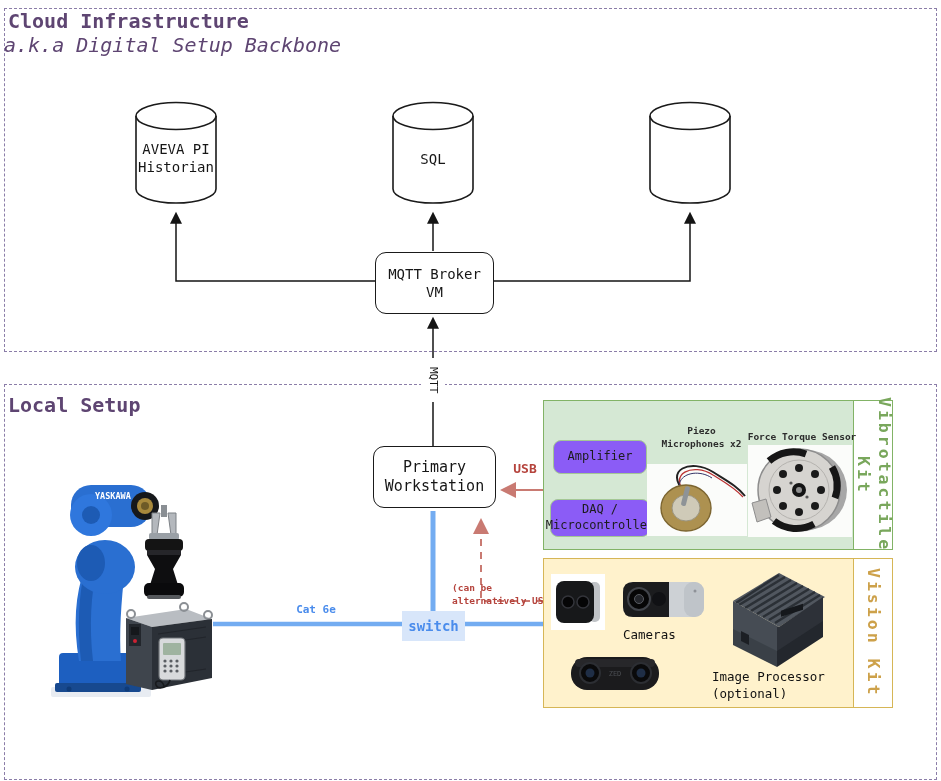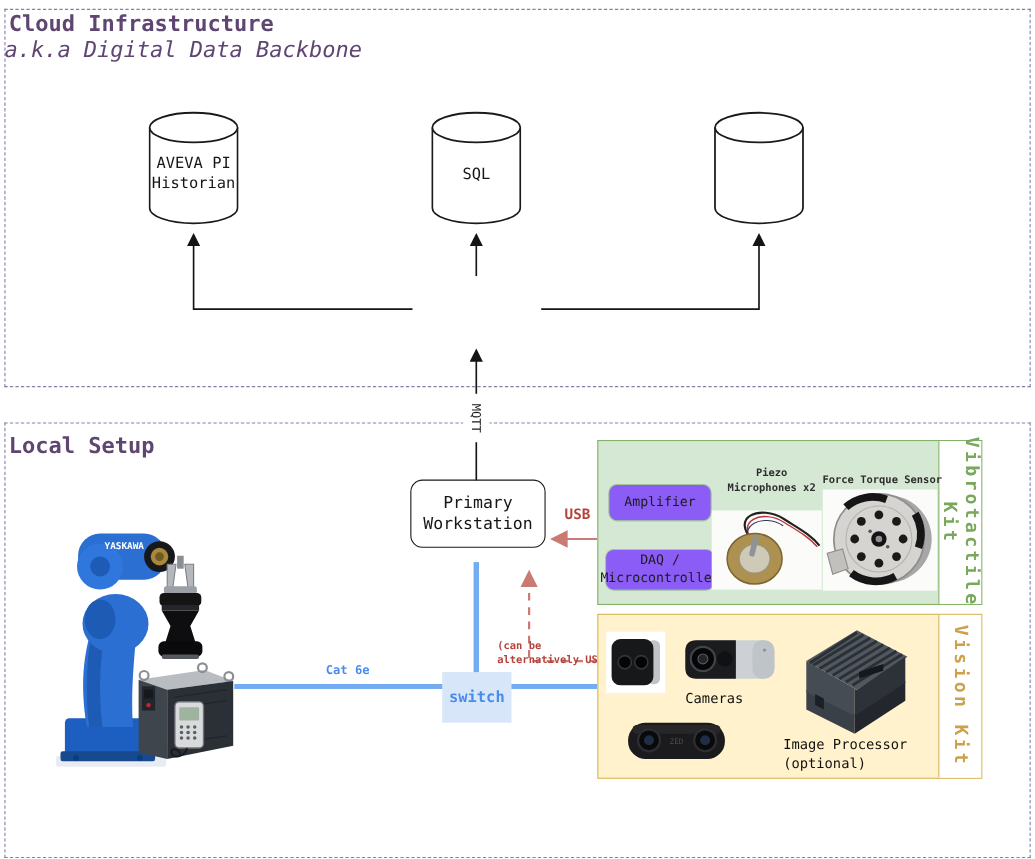--- a/index.html
+++ b/index.html
@@ -52,21 +52,21 @@
 </style>
 </head>
 <body>
 
 <div class="stage">
 
   <div class="abs section-box" style="left:4px;top:8px;width:931px;height:342px;"></div>
   <div class="abs section-box" style="left:4px;top:384px;width:931px;height:394px;"></div>
 
   <div class="abs section-title" style="left:8px;top:10px;">Cloud Infrastructure</div>
-  <div class="abs section-subtitle" style="left:4px;top:34px;">a.k.a Digital Data Backbone</div>
+  <div class="abs section-subtitle" style="left:4px;top:34px;">a.k.a Digital Setup Backbone</div>
   <div class="abs section-title" style="left:8px;top:394px;">Local Setup</div>
 
   <svg class="abs" style="left:0;top:0;" width="941" height="781" viewBox="0 0 941 781">
     <defs>
       <marker id="arrK" markerWidth="9" markerHeight="8" refX="6.5" refY="4" orient="auto">
         <path d="M0,0 L8,4 L0,8 z" fill="#141414"></path>
       </marker>
       <marker id="arrR" markerWidth="9" markerHeight="8" refX="6.5" refY="4" orient="auto">
         <path d="M0,0 L8,4 L0,8 z" fill="#c97a72"></path>
       </marker>
@@ -99,35 +99,39 @@
     <div class="cyl-label node-label">AVEVA PI
 Historian</div>
   </div>
   <div class="abs" style="left:649px;top:100px;width:82px;height:105px;">
     <svg width="82" height="105" viewBox="0 0 82 105">
       <path d="M1,16 v73 a40,14 0 0 0 80,0 V16" fill="#fff" stroke="#1a1a1a" stroke-width="1.6"></path>
       <ellipse cx="41" cy="16" rx="40" ry="13.5" fill="#fff" stroke="#1a1a1a" stroke-width="1.6"></ellipse>
     </svg>
   </div>
 
-  <div class="abs rnode" style="left:373px;top:436px;width:121px;height:60px;">
+  <div class="abs rnode" style="left:375px;top:252px;width:117px;height:60px;">
+    <div class="node-label">MQTT Broker
+VM</div>
+  </div>
+  <div class="abs rnode" style="left:373px;top:446px;width:121px;height:60px;">
     <div class="node-label" style="font-size:15px;">Primary
 Workstation</div>
   </div>
 
   <div class="abs mqtt-tag" style="left:421px;top:358px;width:24px;height:44px;">
     <span>MQTT</span>
   </div>
 
   <div class="abs red-label" style="left:505px;top:461px;width:40px;font-size:13px;text-align:center;">USB</div>
   <div class="abs red-label tiny-label" style="left:452px;top:554px;width:110px;text-align:left;color:#b5433c;margin-top:28px;">(can be
 alternatively USB)</div>
 
   <div class="abs blue-label" style="left:286px;top:603px;width:60px;font-size:11px;text-align:center;">Cat 6e</div>
-  <div class="abs switch-node" style="left:402px;top:611px;width:63px;height:46px;">
+  <div class="abs switch-node" style="left:402px;top:611px;width:63px;height:30px;">
     <span>switch</span>
   </div>
 
   <div class="abs kit vibro" style="left:543px;top:400px;width:348px;height:148px;">
     <div class="kit-main">
       <div class="abs subnode" style="left:9px;top:39px;width:92px;height:32px;"><span>Amplifier</span></div>
       <div class="abs subnode" style="left:6px;top:98px;width:98px;height:36px;"><span>DAQ /
 Microcontroller</span></div>
       <div class="abs tiny-label" style="left:110px;top:24px;width:95px;">Piezo
 Microphones x2</div>

